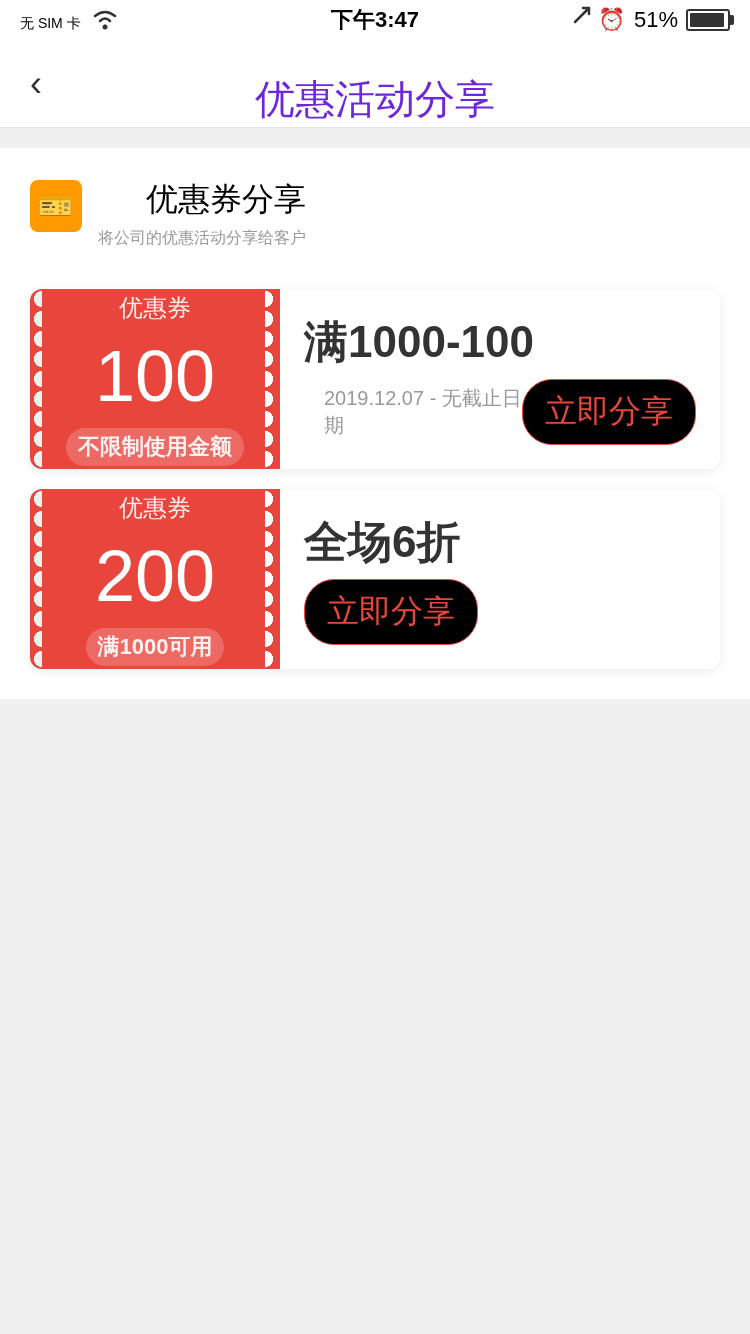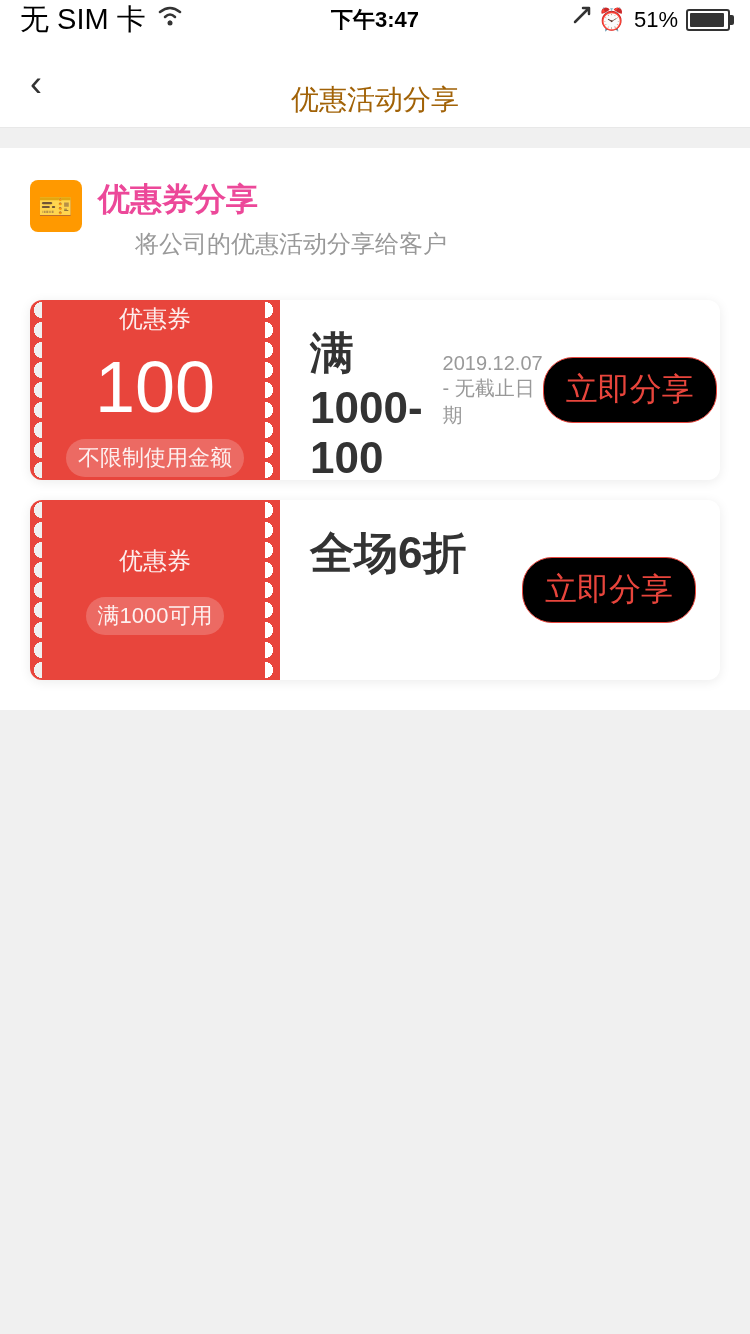--- a/index.html
+++ b/index.html
@@ -19,23 +19,23 @@
       background: #fff;
       display: flex;
       align-items: center;
       justify-content: space-between;
       padding: 0 20px;
       font-size: 24px;
       font-weight: 500;
     }
     .status-left {
       display: flex;
-      align-items: flex-start;
+      align-items: flex-end;
       gap: 10px;
-      font-size: 29px;
+      font-size: 14px;
     }
     .status-center {
       font-size: 22px;
       font-weight: 600;
       position: absolute;
       left: 50%;
       transform: translateX(-50%);
     }
     .status-right {
       display: flex;
@@ -83,23 +83,23 @@
       border-bottom: 1px solid #e8e8e8;
     }
     .back-btn {
       position: absolute;
       left: 30px;
       font-size: 36px;
       color: #333;
       cursor: pointer;
     }
     .nav-title {
-      font-size: 28px;
+      font-size: 40px;
       font-weight: 500;
-      color: #a16207;
+      color: #6d28d9;
       margin-top: 32px;
     }
 
     
     .section-header {
       background: #fff;
       padding: 30px 30px 20px 30px;
       display: flex;
       align-items: flex-start;
       gap: 16px;
@@ -112,28 +112,28 @@
       border-radius: 8px;
       display: flex;
       align-items: center;
       justify-content: center;
       font-size: 28px;
       flex-shrink: 0;
       margin-top: 2px;
     }
     .section-text h2 {
       font-size: 32px;
-      font-weight: 700;
-      color: #ec4899;
+      font-weight: 400;
+      color: #000000;
+      text-align: right;
     }
     .section-text p {
-      font-size: 24px;
+      font-size: 16px;
       color: #999;
       margin-top: 6px;
-      margin-left: 37px;
     }
 
     
     .coupon-list {
       background: #fff;
       padding: 20px 30px 30px 30px;
       display: flex;
       flex-direction: column;
       gap: 20px;
     }
@@ -194,28 +194,29 @@
       color: #fff;
       line-height: 1;
     }
     .coupon-condition {
       font-size: 22px;
       color: rgba(255,255,255,0.9);
       margin-top: 4px;
       background: rgba(255,255,255,0.2);
       padding: 4px 12px;
       border-radius: 20px;
+      font-weight: bold;
     }
 
     
     .coupon-right {
       flex: 1;
-      padding: 24px 24px 24px 30px;
-      display: flex;
-      flex-direction: row;
+      padding: 24px 24px 24px 24px;
+      display: flex;
+      flex-direction: column;
       justify-content: space-between;
     }
     .coupon-title {
       font-size: 44px;
       font-weight: 700;
       color: #333;
     }
     .coupon-bottom {
       display: flex;
       align-items: center;
@@ -302,20 +303,21 @@
       <div class="coupon-bottom">
         <span class="coupon-date">2019.12.07 - 无截止日期</span>
         <button class="share-btn">立即分享</button>
       </div>
     </div>
   </div>
 
   <div class="coupon-card">
     <div class="coupon-left">
       <span class="coupon-label">优惠券</span>
+      <span class="coupon-amount">200</span>
       <span class="coupon-condition">满1000可用</span>
     </div>
     <div class="coupon-right">
       <div class="coupon-title">全场6折</div>
       <div class="coupon-bottom">
         <button class="share-btn">立即分享</button>
       </div>
     </div>
   </div>
 

